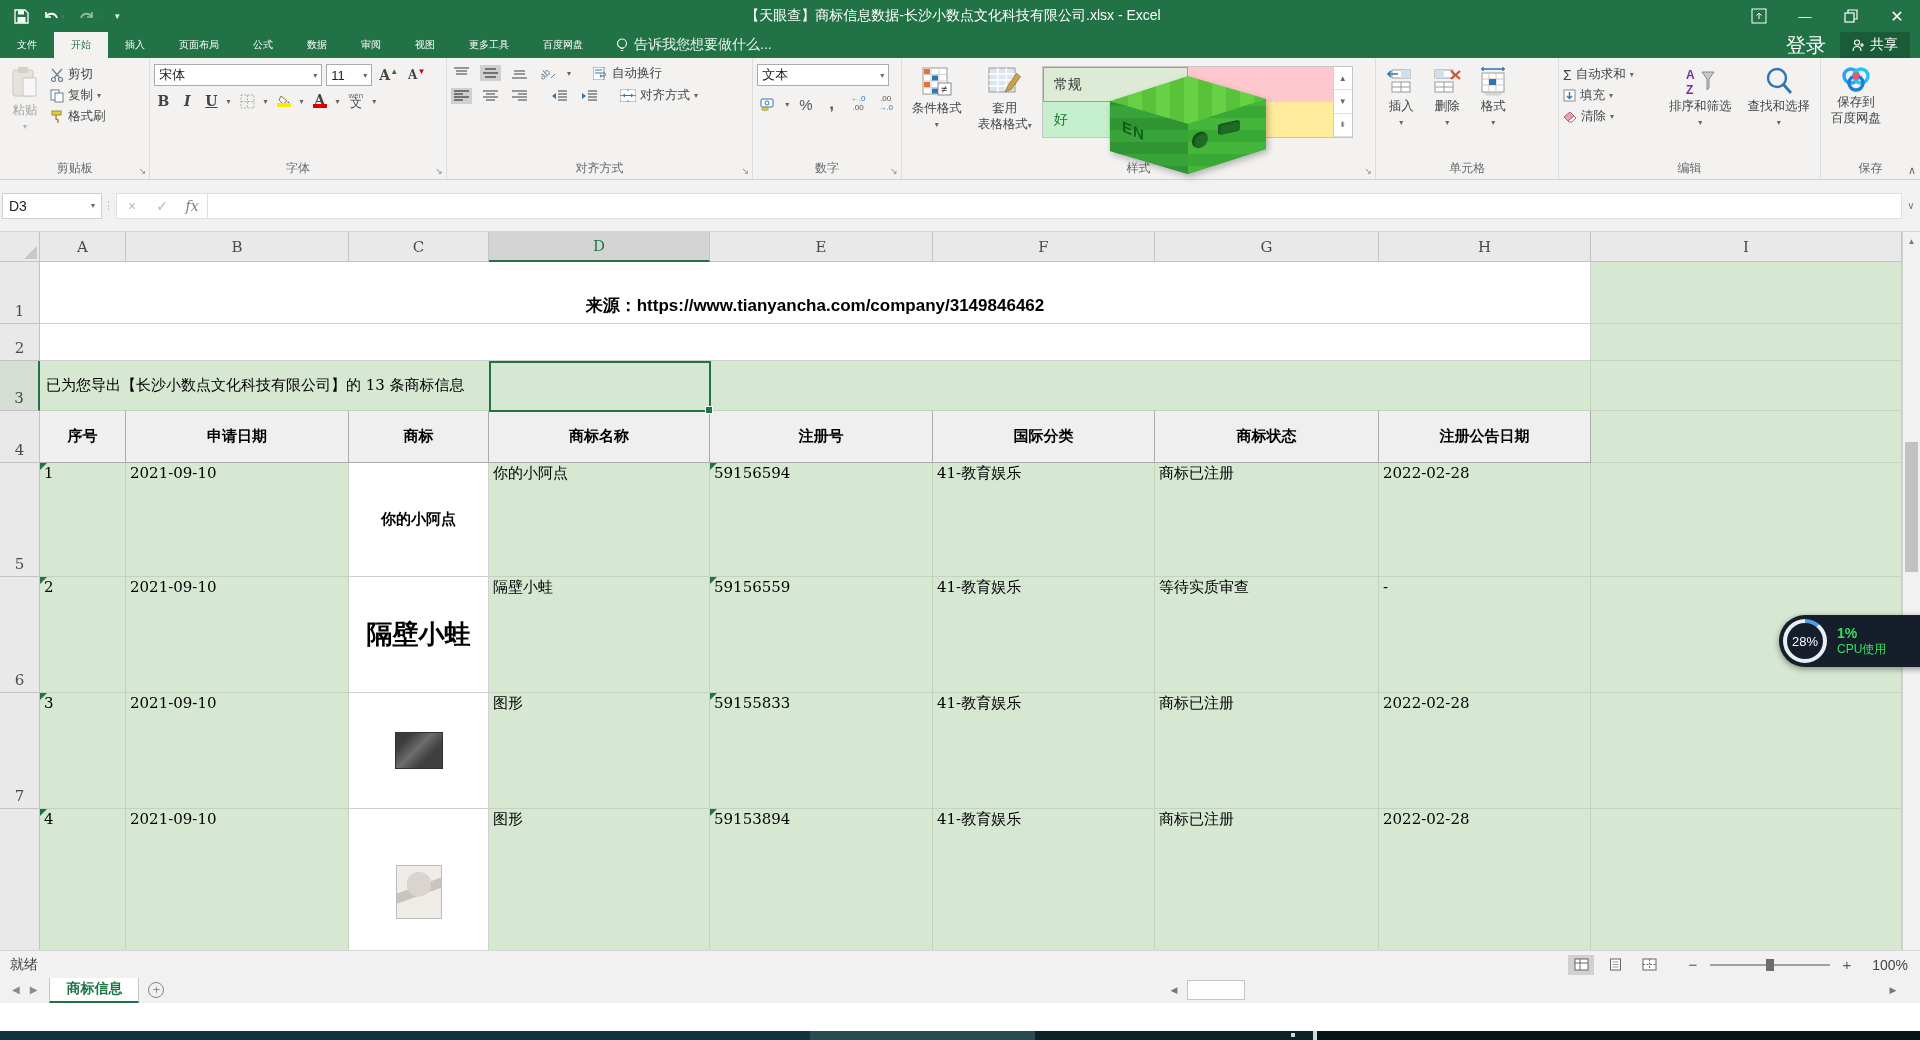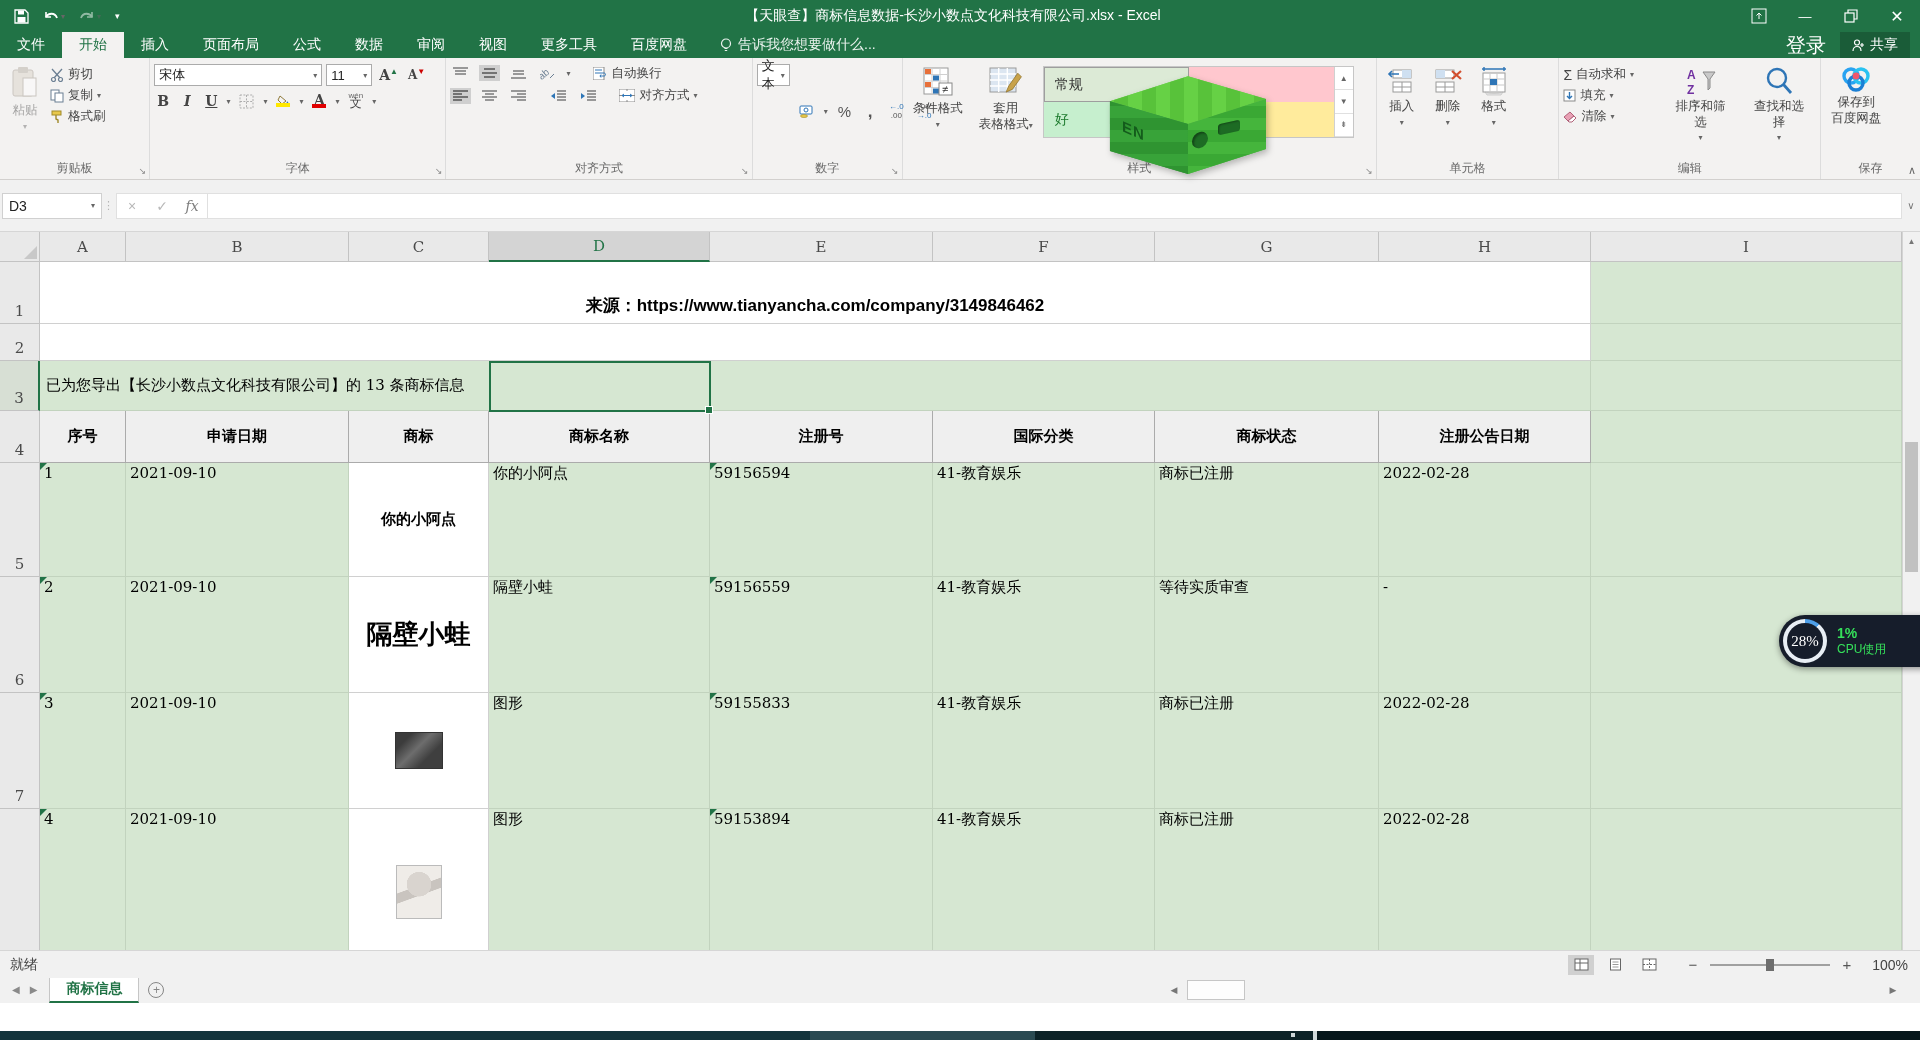--- a/index.html
+++ b/index.html
@@ -12,21 +12,21 @@
             display:flex;align-items:center;}
   .qat{display:flex;align-items:center;gap:14px;padding-left:14px;width:170px;}
   .qat .qbtn{display:flex;align-items:center;gap:2px;color:#fff;cursor:pointer;}
   .qat svg{display:block;}
   .win-title{flex:1;text-align:center;font-size:14px;color:#fff;white-space:nowrap;overflow:hidden;}
   .win-ctrls{display:flex;align-items:center;height:32px;margin-left:auto;}
   .win-ctrls .wbtn{width:46px;height:32px;display:flex;align-items:center;justify-content:center;color:#fff;cursor:pointer;font-size:13px;}
 
   
   .tabrow{position:absolute;left:0;top:32px;width:1920px;height:26px;background:#217346;display:flex;align-items:stretch;color:#fff;}
-  .mtab{padding:0 17px;display:flex;align-items:center;font-size:14px;cursor:pointer;white-space:nowrap;}
+  .mtab{padding:0 17px;display:flex;align-items:center;font-size:10px;cursor:pointer;white-space:nowrap;}
   .mtab.active{background:#f3f2f1;color:#217346;}
   .tellme{display:flex;align-items:center;gap:6px;padding:0 16px;font-size:14px;color:#eaf3ee;cursor:pointer;}
   .tr-right{margin-left:auto;display:flex;align-items:center;gap:4px;padding-right:10px;}
   .signin{padding:0 10px;font-size:20px;cursor:pointer;}
   .share{display:flex;align-items:center;gap:5px;background:#1a5c38;padding:3px 12px;font-size:14px;cursor:pointer;height:26px;}
 
   
   .ribbon{position:absolute;left:0;top:58px;width:1920px;height:122px;background:#f3f2f1;border-bottom:1px solid #d2d0ce;display:flex;}
   .rgroup{position:relative;height:100%;border-right:1px solid #dcdcdc;padding:4px 4px 18px 4px;display:flex;gap:4px;}
   .glabel{position:absolute;left:0;right:0;bottom:2px;text-align:center;font-size:12px;color:#696969;}
@@ -145,21 +145,21 @@
   .cube .rightf{clip-path:polygon(53% 52%,100% 28%,100% 76%,53% 100%);background:
       repeating-linear-gradient(180deg,#45b53c 0 12px,#3aa834 12px 24px),#45b53c;}
   .cube .en{position:absolute;left:22px;top:52px;font-weight:bold;font-size:15px;color:#145c1c;transform:skewY(24deg);letter-spacing:1px;}
   .cube .port-round{position:absolute;left:92px;top:62px;width:16px;height:16px;border-radius:50%;background:#1d6b24;transform:skewY(-12deg);box-shadow:inset 2px 2px 2px rgba(0,0,0,.35);}
   .cube .port-vga{position:absolute;left:118px;top:52px;width:22px;height:11px;border-radius:3px;background:#1d6b24;transform:skewY(-12deg);box-shadow:inset 1px 1px 2px rgba(0,0,0,.35);}
 
   .cpuwidget{position:absolute;left:1779px;top:615px;width:150px;height:52px;background:#161d2b;border-radius:28px 0 0 28px;
              display:flex;align-items:center;z-index:60;cursor:pointer;box-shadow:0 2px 6px rgba(0,0,0,.4);}
   .gauge{width:44px;height:44px;border-radius:50%;margin-left:4px;background:conic-gradient(#4f9fe8 0 40deg,#e8eef5 40deg 360deg);
          display:flex;align-items:center;justify-content:center;}
-  .gauge .inner{width:36px;height:36px;border-radius:50%;background:#161d2b;display:flex;align-items:center;justify-content:center;color:#fff;font-size:15px;font-family:Liberation Serif, serif;}
+  .gauge .inner{width:36px;height:36px;border-radius:50%;background:#161d2b;display:flex;align-items:center;justify-content:center;color:#fff;font-size:13px;}
   .cpu-right{display:flex;flex-direction:column;align-items:flex-start;margin-left:10px;line-height:1.2;}
   .cpu-pct{color:#35e05a;font-size:14px;font-weight:bold;}
   .cpu-lbl{color:#35e05a;font-size:12px;}
 
   svg{flex:none;}
 </style>
 </head>
 <body>
 
 <div id="app">
@@ -407,21 +407,21 @@
               <path d="M3 6.5h10M3 6.5l2-1.5M3 6.5l2 1.5M13 6.5l-2-1.5M13 6.5l-2 1.5" stroke="#2e75b6" fill="none"></path>
             </svg>
           <span>对齐方式</span>
             <span class="arrow">▾</span>
         </span>
       </div>
       <span class="glabel">对齐方式</span>
       <span class="dlauncher">↘</span>
     </div>
 
-    <div class="rgroup" style="width:150px;flex-direction:row;gap:6px;">
+    <div class="rgroup" style="width:150px;flex-direction:column;gap:6px;">
       <div class="combo" style="width:132px;margin-top:2px;">
         <span>文本</span>
           <span class="arrow">▾</span>
       </div>
       <div class="fr" style="gap:7px;">
         <span class="iconbtn">
           <svg width="15" height="13" viewBox="0 0 15 13">
               <rect x="1" y="1" width="12" height="8" rx="1" fill="#fff" stroke="#2e75b6"></rect>
               <circle cx="7" cy="5" r="2" fill="none" stroke="#2e75b6"></circle>
               <ellipse cx="5" cy="11" rx="3.5" ry="1.5" fill="#e8c84a" stroke="#a08a2a" stroke-width=".6"></ellipse>

